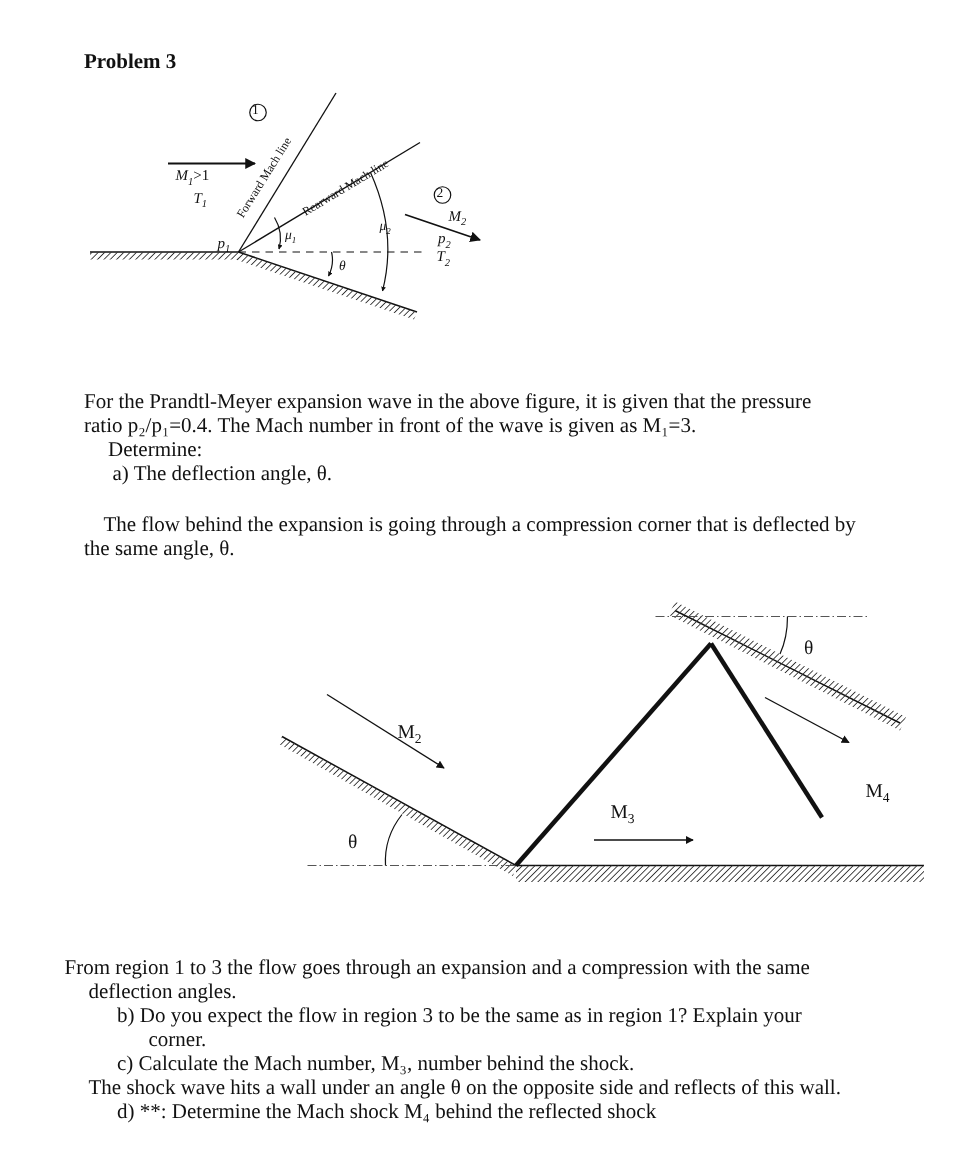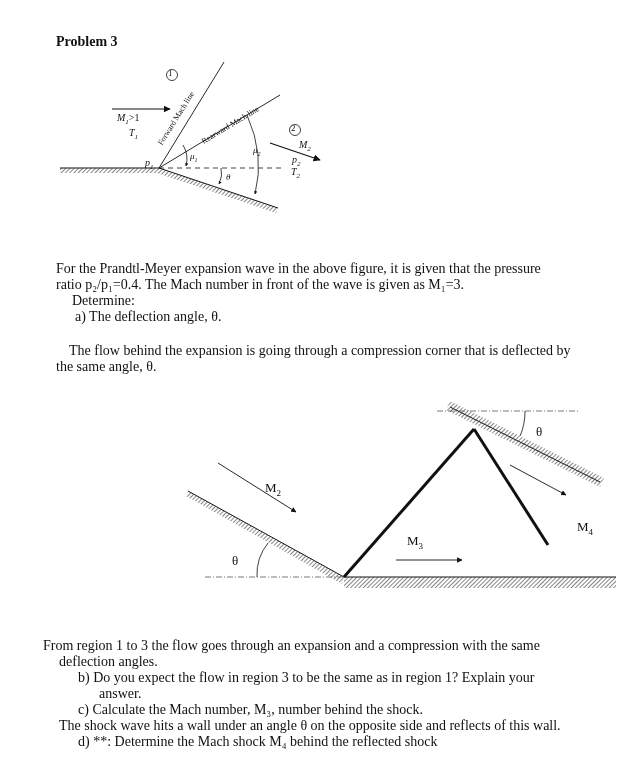--- a/index.html
+++ b/index.html
@@ -114,16 +114,16 @@
 
 <div class="lbl" style="position:absolute;left:265px;top:480px;font-size:13px;"><span>M</span><sub style="font-size:9px">2</sub></div>
 <div class="lbl" style="position:absolute;left:407px;top:533px;font-size:13px;"><span>M</span><sub style="font-size:9px">3</sub></div>
 <div class="lbl" style="position:absolute;left:577px;top:519px;font-size:13px;"><span>M</span><sub style="font-size:9px">4</sub></div>
 <div class="lbl" style="position:absolute;left:232px;top:553px;font-size:13px;">θ</div>
 <div class="lbl" style="position:absolute;left:536px;top:424px;font-size:13px;">θ</div>
 
 <div class="para serif" style="left:43px;top:638px;">From region 1 to 3 the flow goes through an expansion and a compression with the same</div>
 <div class="para serif" style="left:59px;top:654px;">deflection angles.</div>
 <div class="para serif" style="left:78px;top:670px;">b)   Do you expect the flow in region 3 to be the same as in region 1? Explain your</div>
-<div class="para serif" style="left:99px;top:686px;">answer.</div>
+<div class="para serif" style="left:99px;top:686px;">corner.</div>
 <div class="para serif" style="left:78px;top:702px;">c)   Calculate the Mach number, M₃, number behind the shock.</div>
 <div class="para serif" style="left:59px;top:718px;text-align:right;">The shock wave hits a wall under an angle θ on the opposite side and reflects of this wall.</div>
 <div class="para serif" style="left:78px;top:734px;">d)   **: Determine the Mach shock M₄ behind the reflected shock</div>
 
 </body></html>

